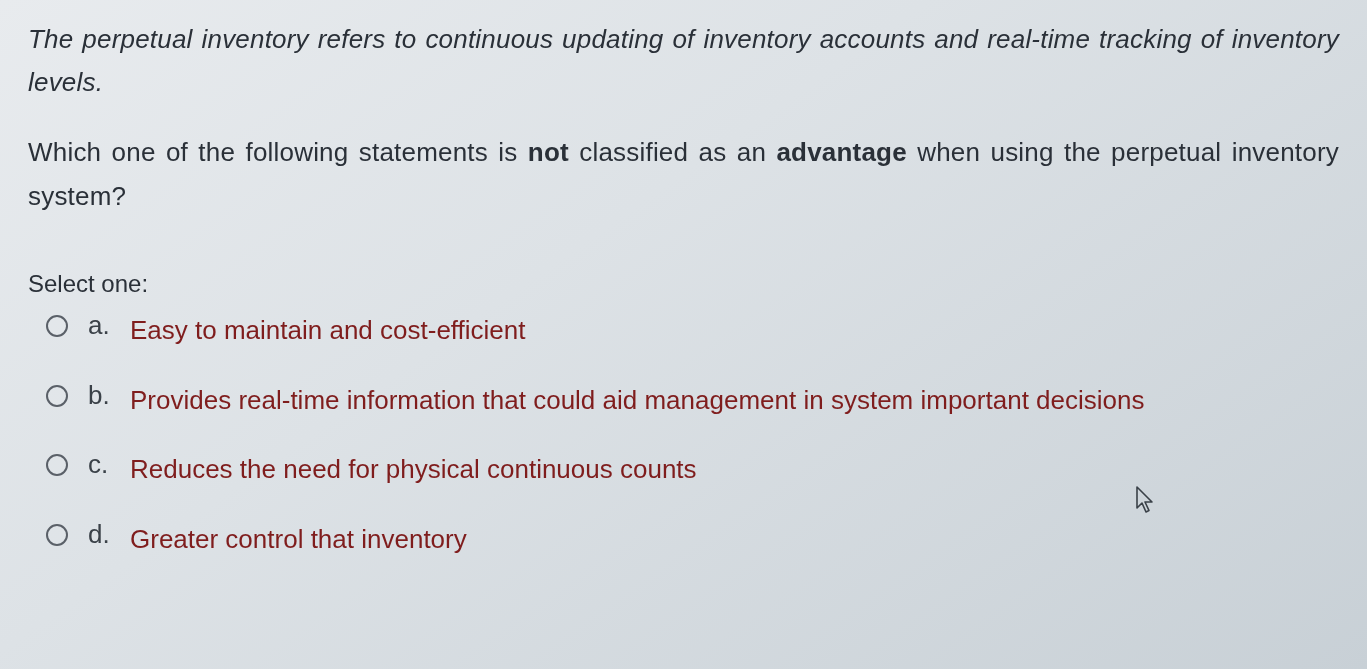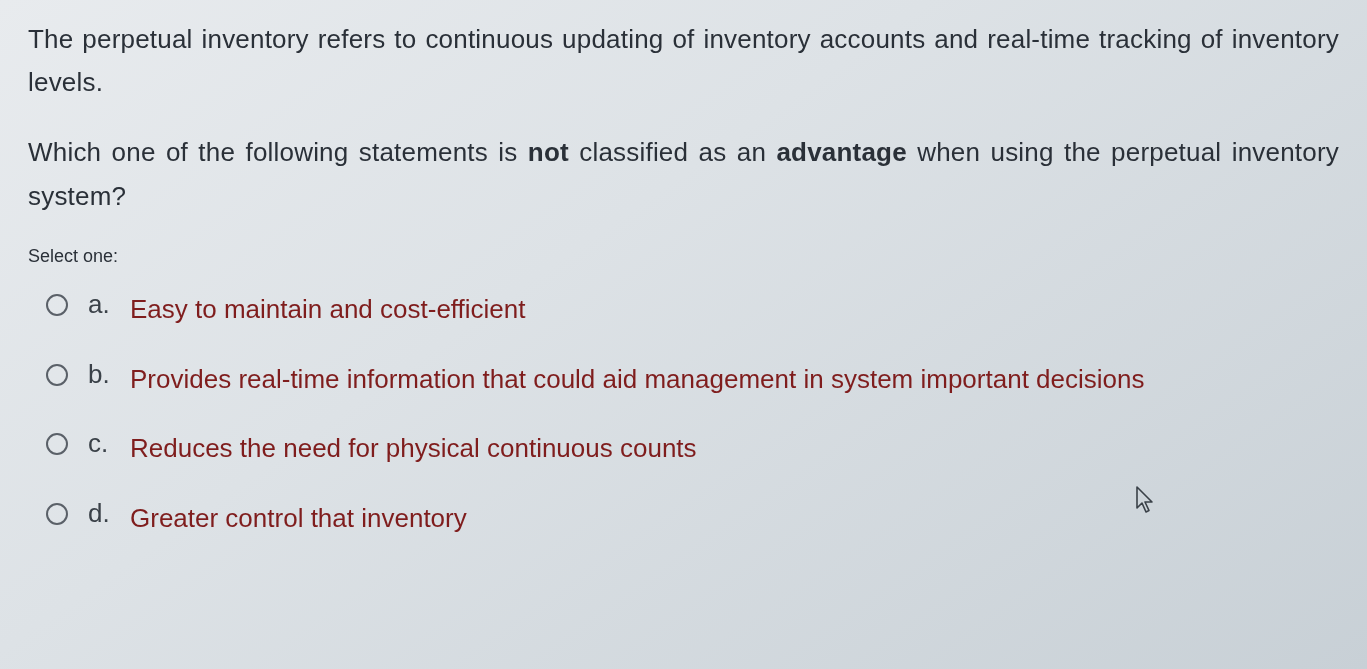--- a/index.html
+++ b/index.html
@@ -17,36 +17,37 @@
       overflow: hidden;
       position: relative;
     }
     .question-intro {
       font-size: 26px;
       line-height: 1.65;
       text-align: justify;
       margin-bottom: 26px;
       color: #2a3038;
       letter-spacing: 0.2px;
+      font-style: italic;
     }
     .question-main {
       font-size: 26px;
       line-height: 1.7;
       text-align: justify;
-      margin-bottom: 28px;
+      margin-bottom: 52px;
       color: #2a3038;
       letter-spacing: 0.2px;
     }
     .bold {
       font-weight: 700;
     }
     .select-one {
-      font-size: 18px;
+      font-size: 24px;
       color: #2a3038;
-      margin-bottom: 22px;
+      margin-bottom: 12px;
     }
     .options {
       padding-left: 18px;
     }
     .option-row {
       display: flex;
       align-items: flex-start;
       margin-bottom: 28px;
       font-size: 26px;
       color: #30363d;

